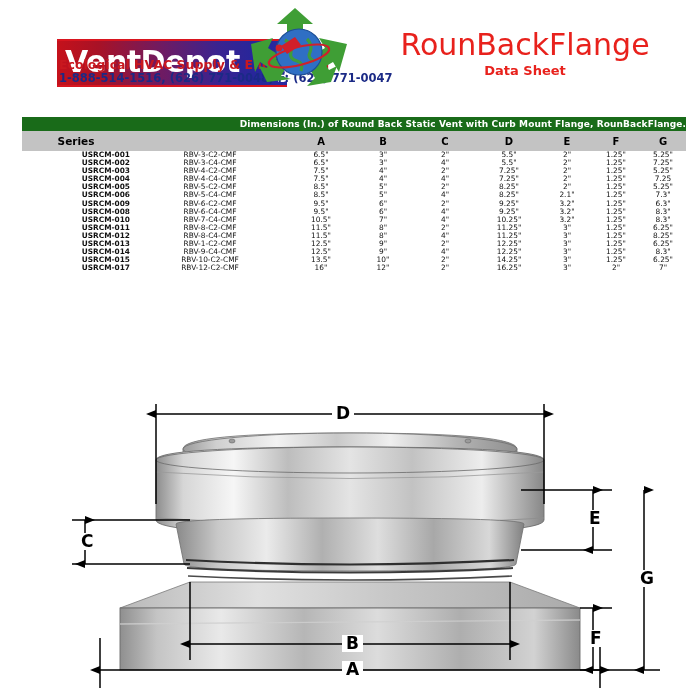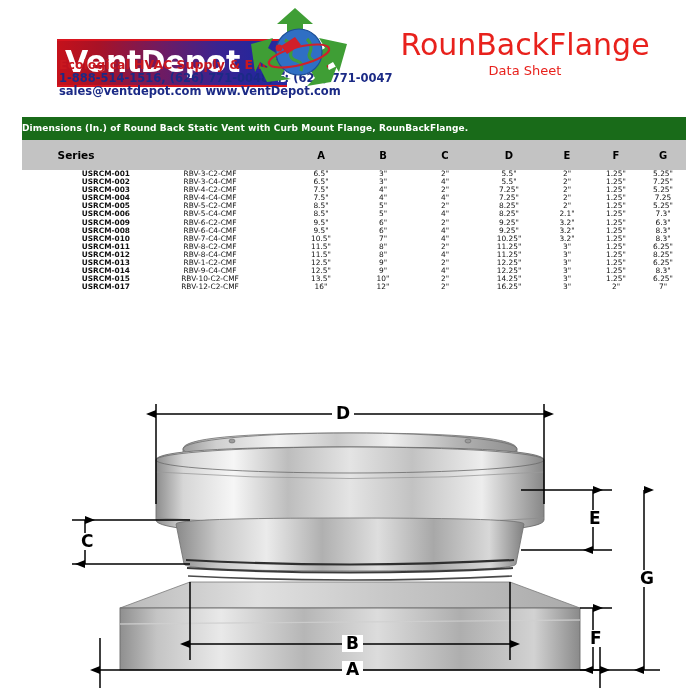--- a/index.html
+++ b/index.html
@@ -21,29 +21,29 @@
     font-family:"DejaVu Sans",sans-serif;white-space:nowrap;}
   .logo-phone{position:absolute;left:2px;top:62px;font-size:11.5px;font-weight:bold;color:#1b2a86;
     font-family:"DejaVu Sans",sans-serif;white-space:nowrap;}
   .logo-email{position:absolute;left:2px;top:75px;font-size:11.5px;font-weight:bold;color:#1b2a86;
     font-family:"DejaVu Sans",sans-serif;white-space:nowrap;}
 
   #eco-mark{position:absolute;left:243px;top:6px;width:112px;height:88px;}
 
   #title-block{position:absolute;left:360px;top:28px;width:330px;text-align:center;}
   .doc-title{font-size:30px;font-weight:normal;color:#e8211c;font-family:"DejaVu Sans",sans-serif;line-height:34px;}
-  .doc-sub{font-size:13px;font-weight:normal;color:#e8211c;font-family:"DejaVu Sans",sans-serif;margin-top:1px;}
+  .doc-sub{font-size:13px;font-weight:bold;color:#e8211c;font-family:"DejaVu Sans",sans-serif;margin-top:1px;}
 
   
   #table-wrap{position:absolute;left:22px;top:117px;width:664px;}
   table{border-collapse:collapse;width:664px;table-layout:fixed;font-family:"DejaVu Sans",sans-serif;}
   td,th{padding:0;margin:0;}
-  .band{background:#196b19;color:#fff;font-size:9px;font-weight:bold;text-align:left;height:23px;
+  .band{background:#196b19;color:#fff;font-size:9px;font-weight:bold;text-align:right;height:14px;
     line-height:11px;letter-spacing:0.1px;}
-  .colhdr{background:#c3c3c3;color:#000;font-size:10px;font-weight:bold;text-align:center;height:30px;line-height:13px;}
+  .colhdr{background:#c3c3c3;color:#000;font-size:10px;font-weight:bold;text-align:center;height:20px;line-height:13px;}
   .colhdr.series{font-size:10.5px;}
   .cell{font-size:7.4px;text-align:center;height:8.1px;line-height:8.1px;color:#111;white-space:nowrap;}
   .cell.series{font-weight:bold;font-size:7.4px;text-align:right;}
   .blankcol{}
 
   
   #drawing{position:absolute;left:0;top:392px;width:700px;height:308px;}
   .dimlabel{position:absolute;font-size:17px;font-weight:bold;color:#000;font-family:"DejaVu Sans",sans-serif;
     background:#fff;padding:0 4px;line-height:17px;}
   svg{position:absolute;left:0;top:0;}
@@ -54,21 +54,20 @@
 <div id="header">
 
   <div id="logo-block">
     <div class="logo-banner">
       <div class="logo-wordmark">VentDepot</div>
       <div class="logo-dot"></div>
       <div class="logo-com">com</div>
     </div>
     <div class="logo-tagline">Ecological HVAC Supply &amp; Engineering</div>
     <div class="logo-phone">1-888-514-1516, (626) 771-0048, F: (626) 771-0047</div>
-    <div class="logo-email">sales@ventdepot.com   www.VentDepot.com</div>
   </div>
 
   <div id="eco-mark">
     <svg width="112" height="88" viewBox="0 0 112 88">
       <g fill="#3f9e35">
         <path d="M52 2 L70 18 L60 18 L60 30 L44 30 L44 18 L34 18 Z"></path>
         <path d="M8 38 L30 32 L25 42 L36 49 L28 63 L17 56 L12 66 Z"></path>
         <path d="M104 38 L96 66 L90 56 L78 63 L70 49 L82 42 L76 32 Z"></path>
         <path d="M24 76 L16 60 L24 62 L30 52 L44 60 L38 70 L48 73 Z"></path>
         <path d="M88 76 L64 80 L72 72 L66 62 L80 54 L86 64 L94 60 Z"></path>

